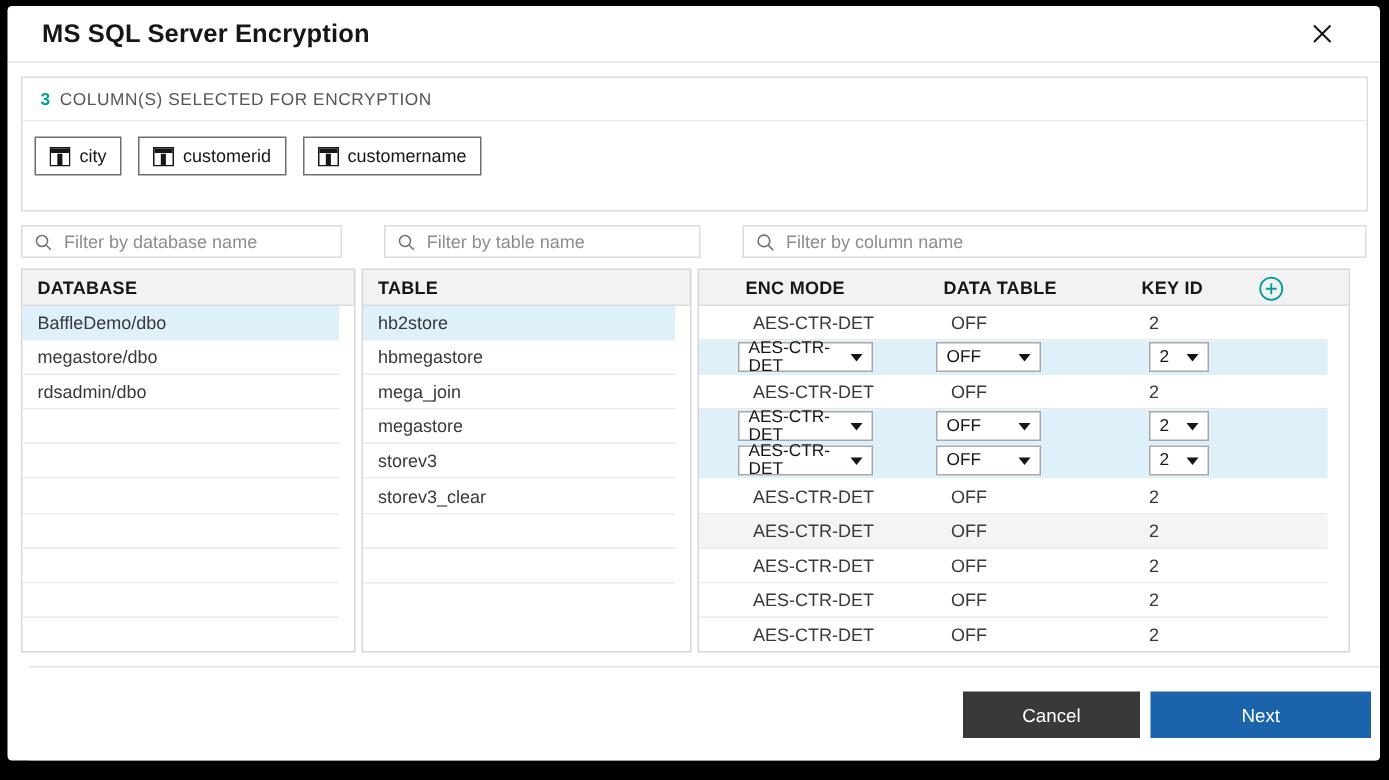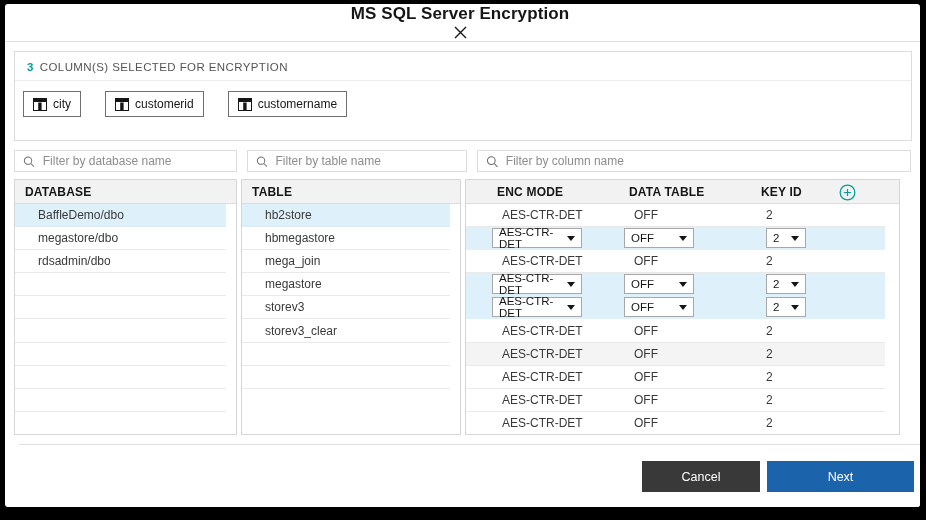--- a/index.html
+++ b/index.html
@@ -12,61 +12,60 @@
   }
   .dialog {
     position:absolute; left:5px; top:4px; width:915px; height:503px;
     background:#fff; border-radius:3px; overflow:hidden;
   }
   
   .titlebar {
     height:38px; border-bottom:1px solid #e0e0e0;
     display:flex; align-items:center; justify-content:space-between;
     padding:0 28px 0 23px;
-    flex-direction:column;
   }
   .title { font-size:17px; font-weight:700; color:#161616; letter-spacing:0.1px; }
   .close-btn {
     width:22px; height:22px; display:flex; align-items:center; justify-content:center;
     cursor:pointer; background:none; border:none; color:#161616; font-size:15px;
   }
   
   .summary-box { margin:9px 8px 0 9px; border:1px solid #dcdcdc; height:90px; background:#fff; }
   .summary-label-row {
     display:flex; gap:6px; padding:9px 12px 7px; border-bottom:1px solid #ececec;
     font-size:11.5px; color:#555; letter-spacing:0.4px;
   }
   .summary-count { color:var(--teal); font-weight:700; }
-  .chips { display:flex; gap:24px; padding:10px 8px; }
+  .chips { display:flex; gap:11px; padding:10px 8px; }
   .chip {
     display:inline-flex; align-items:center; gap:6px;
     border:1px solid #6f6f6f; height:26px; padding:0 9px;
     font-size:12px; color:#161616; background:#fff; cursor:default;
   }
   
-  .filter-row { display:flex; gap:10px; margin:9px 9px 0;align-items:flex-end; }
+  .filter-row { display:flex; gap:28px; margin:9px 9px 0;align-items:flex-end; }
   .filter {
     height:22px; border:1px solid #dcdcdc; background:#fff;
     display:flex; align-items:center; gap:8px; padding:0 8px;
   }
   .filter input { border:none; outline:none; font-size:12px; color:#161616; width:100%; background:transparent; }
   .filter input::placeholder { color:#8d8d8d; }
   .w-db { width:223px; } .w-tb { width:220px; } .w-col { width:435px; }
   
   .panels { display:flex; gap:4px; margin:7px 9px 0; height:256px; }
   .panel { border:1px solid #d6d6d6; background:#fff; overflow:hidden; }
   .panel-header {
     height:24px; background:#f2f2f2; border-bottom:1px solid #dcdcdc;
     display:flex; align-items:center; padding:0 10px;
     font-size:12px; font-weight:700; color:#161616; letter-spacing:0.2px;
   }
   .list { margin-right:10px; }
   .list-item {
     height:23.1px; border-bottom:1px solid #e9e9e9;
-    display:flex; align-items:center; padding-left:23px;
+    display:flex; align-items:center; padding-left:10px;
     font-size:12px; color:#393939; cursor:pointer; background:#fff;text-align:right;
   }
   .list-item.selected { background:var(--sel); border-bottom-color:#d8ebf6; }
   .list-item.empty { cursor:default; }
   
   .cols-header {
     height:24px; background:#f2f2f2; border-bottom:1px solid #dcdcdc;
     display:grid; grid-template-columns:132px 132px 1fr; align-items:center;
     padding-left:31px; font-size:12px; font-weight:700; color:#161616;
     letter-spacing:0.2px; position:relative;

